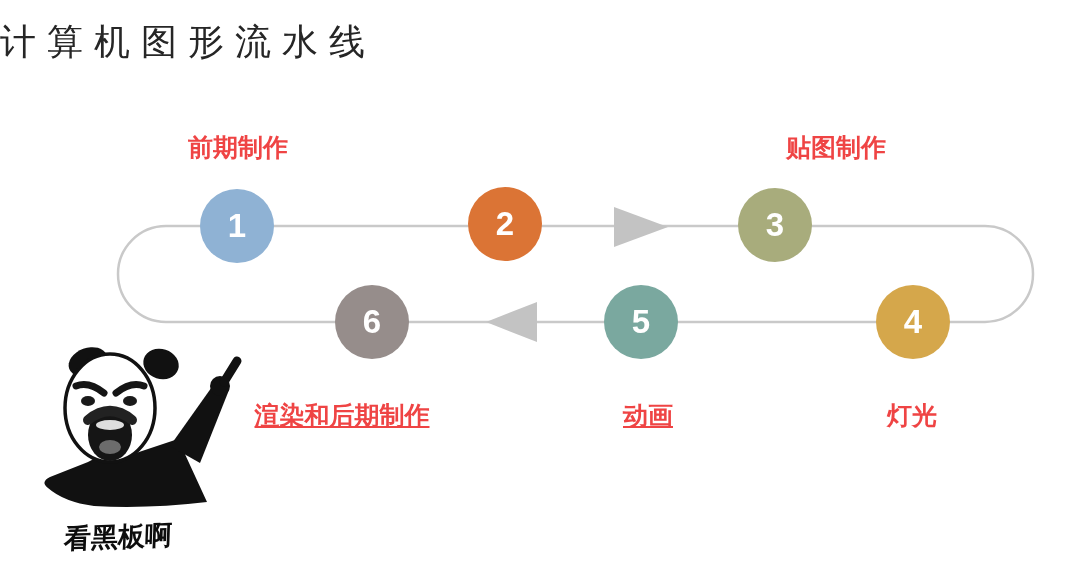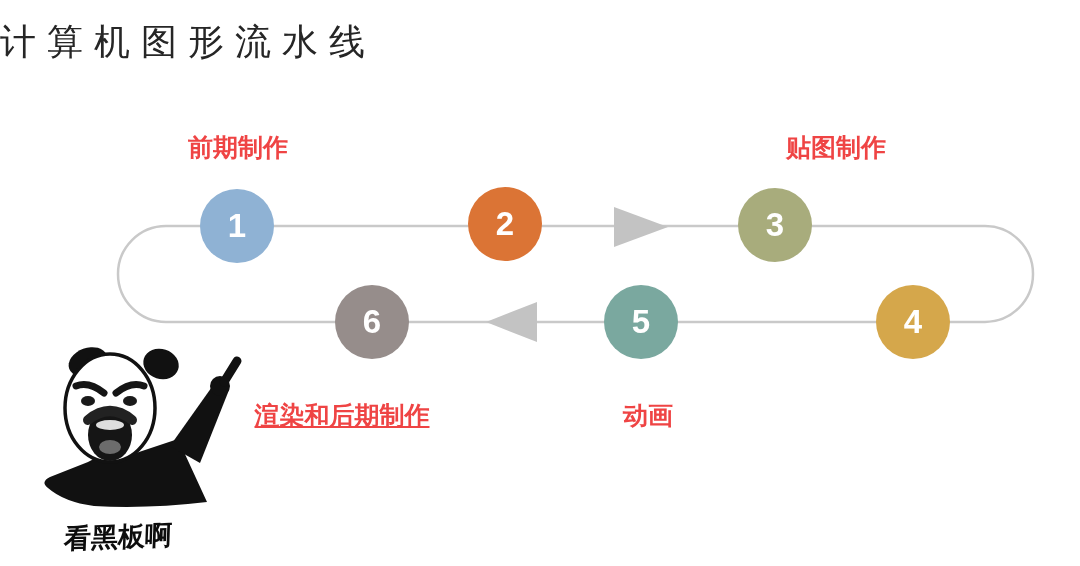--- a/index.html
+++ b/index.html
@@ -58,21 +58,21 @@
     font-size: 25px;
     font-weight: bold;
     color: #ef4444;
     white-space: nowrap;
     z-index: 2;
   }
   .l1 { left: 238px; top: 131px; }
   .l2 { left: 505px; top: 131px; }
   .l3 { left: 792px; top: 131px; margin-left: 44px; }
   .l6 { left: 342px; top: 399px; text-decoration: underline; }
-  .l5 { left: 648px; top: 399px; }
+  .l5 { left: 648px; top: 399px; text-decoration: underline; }
   .l4 { left: 912px; top: 399px; }
 
   .meme-caption {
     position: absolute;
     left: 64px;
     top: 519px;
     font-size: 27px;
     font-weight: bold;
     color: #0d0d0d;
     white-space: nowrap;
@@ -88,20 +88,21 @@
   <div class="page-title">计算机图形流水线</div>
 
   <svg class="track-svg" width="1080" height="566" viewBox="0 0 1080 566">
     <rect x="118" y="226" width="915" height="96" rx="48" ry="48" fill="none" stroke-width="2.5" stroke="#C9C9C9"></rect>
     <polygon points="614,207 614,247 668,227" fill="#C3C3C3"></polygon>
     <polygon points="537,302 537,342 486,322" fill="#C3C3C3"></polygon>
   </svg>
 
   <div class="step-label l1">前期制作</div>
   <div class="step-label l3">贴图制作</div>
+  <div class="step-label l4">灯光</div>
   <div class="step-label l5">动画</div>
   <div class="step-label l6">渲染和后期制作</div>
 
   <div class="step-circle c1" style="background-color: rgb(143, 178, 212);">
     <span>1</span>
   </div>
   <div class="step-circle c2" style="background-color: rgb(219, 116, 53);">
     <span>2</span>
   </div>
   <div class="step-circle c3" style="background-color: rgb(168, 172, 124);">

